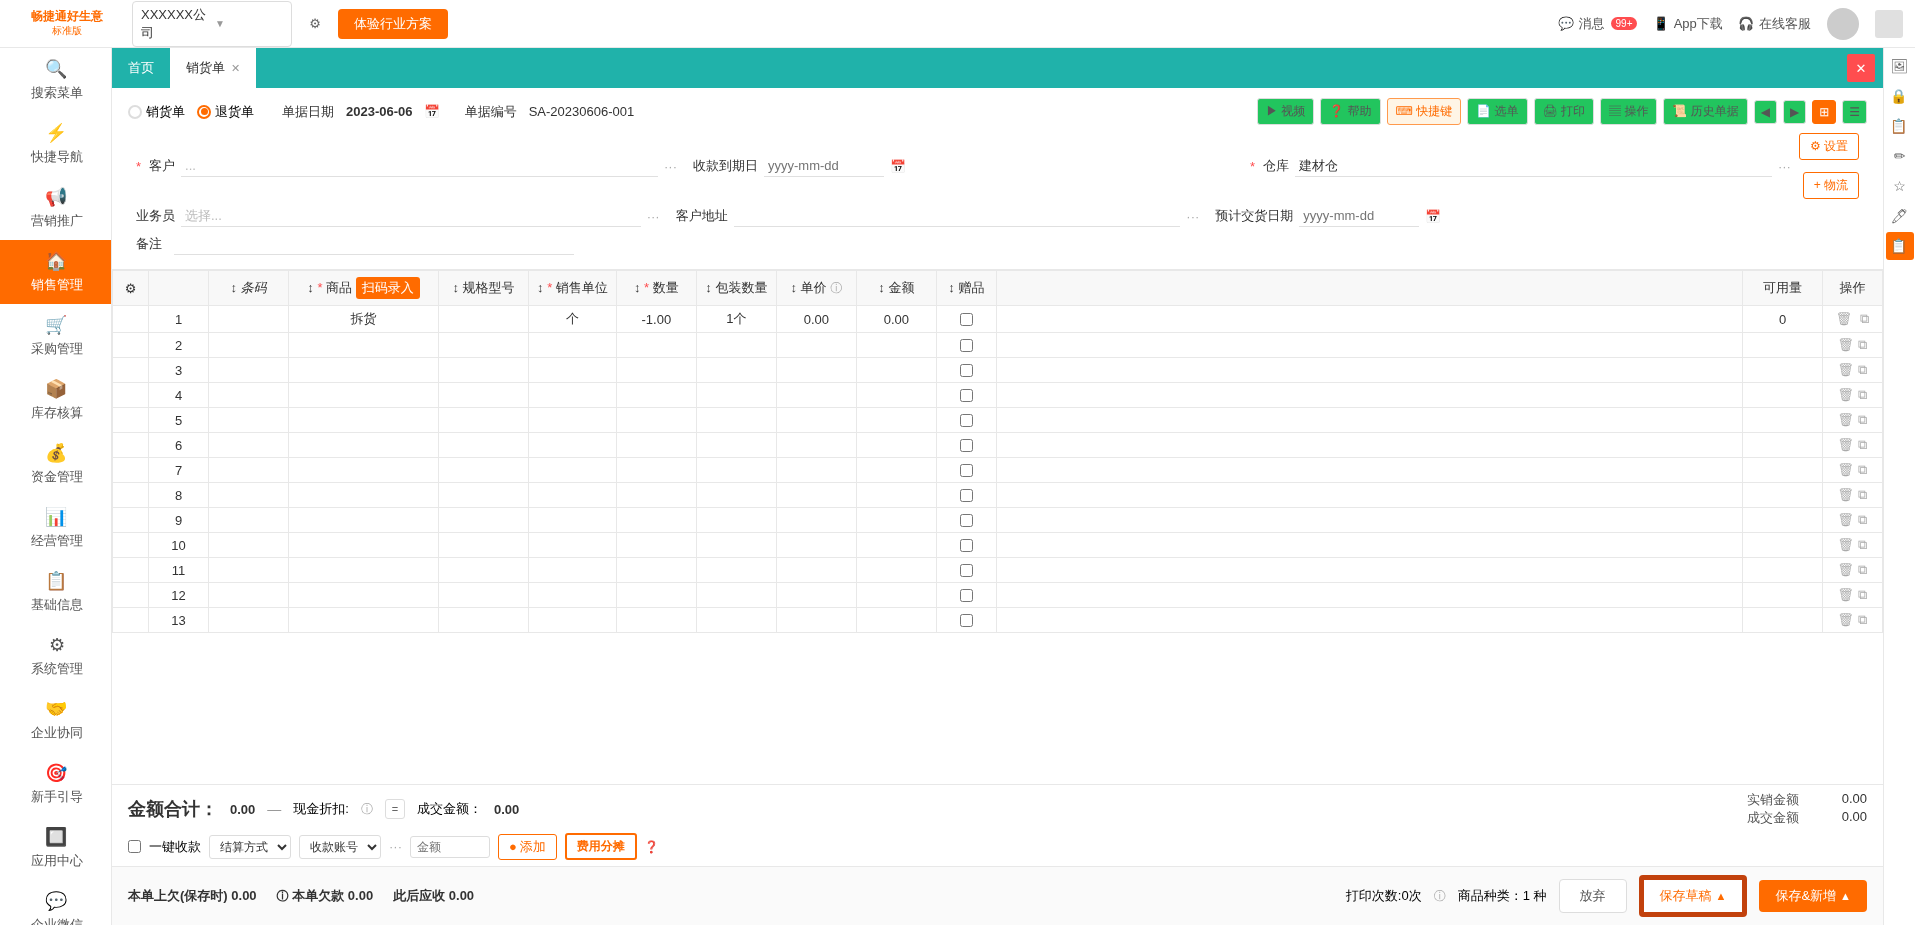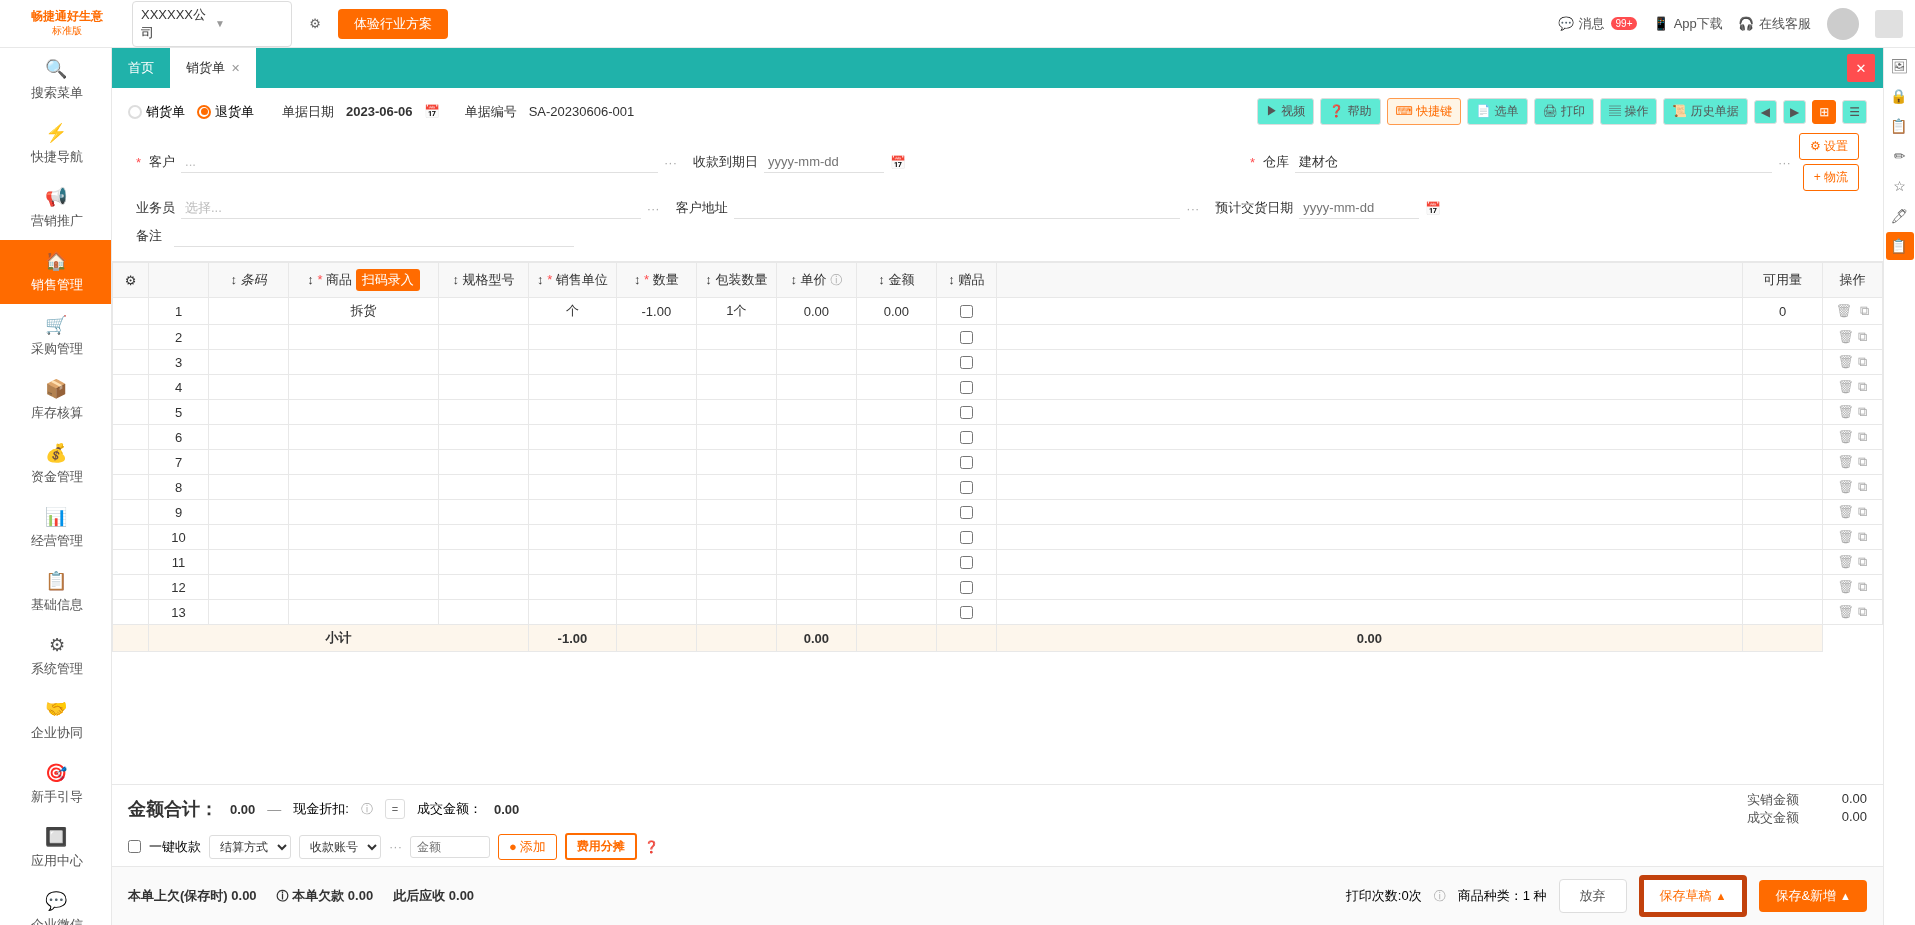--- a/index.html
+++ b/index.html
@@ -171,21 +171,21 @@
       content: '';
       width: 7px; height: 7px;
       border-radius: 50%;
       background: #ff6b00;
     }
     .toolbar-actions { display: flex; gap: 6px; align-items: center; }
     .action-btn {
       padding: 4px 8px;
       border: 1px solid #ddd;
       border-radius: 3px;
-      background: #5eead4;
+      background: #22c55e;
       cursor: pointer;
       font-size: 12px;
       color: #555;
       display: flex; align-items: center; gap: 3px;
     }
     .action-btn.icon-only { padding: 4px 6px; }
 
     .form-row {
       display: flex;
       align-items: center;
@@ -450,21 +450,21 @@
       background: #fff;
       cursor: pointer;
       font-size: 12px;
       display: flex; align-items: center; gap: 4px;
       margin-top: 4px;
     }
     .form-right-btns {
       display: flex;
       flex-direction: column;
       align-items: flex-end;
-      gap: 0;
+      gap: 8px;
       padding-right: 8px;
     }
     .minus-icon { color: #999; font-size: 14px; cursor: pointer; }
   </style>
 </head>
 <body>
 
 <div class="top-header">
   <div class="logo-area">
     <span class="logo-text">畅捷通好生意</span>
@@ -969,32 +969,20 @@
               <td>
                 <div class="checkbox-cell">
                   <input type="checkbox" class="checkbox-small" style="">
                 </div>
               </td>
               <td></td>
               <td></td>
               <td><span style="cursor:pointer;color:#aaa;margin-right:4px;">🗑</span><span style="cursor:pointer;color:#aaa;">⧉</span></td>
             </tr>
 
-          <tr class="subtotal-row">
-            <td></td>
-            <td colspan="4">小计</td>
-            <td class="negative">-1.00</td>
-            <td></td>
-            <td></td>
-            <td>0.00</td>
-            <td></td>
-            <td></td>
-            <td>0.00</td>
-            <td></td>
-          </tr>
         </tbody>
       </table>
     </div>
 
     <div class="bottom-area">
       <div class="bottom-row1">
         <span class="bottom-amount">金额合计：</span>
         <span class="amount-value">0.00</span>
         <span class="minus-icon">—</span>
         <span>现金折扣:</span>

